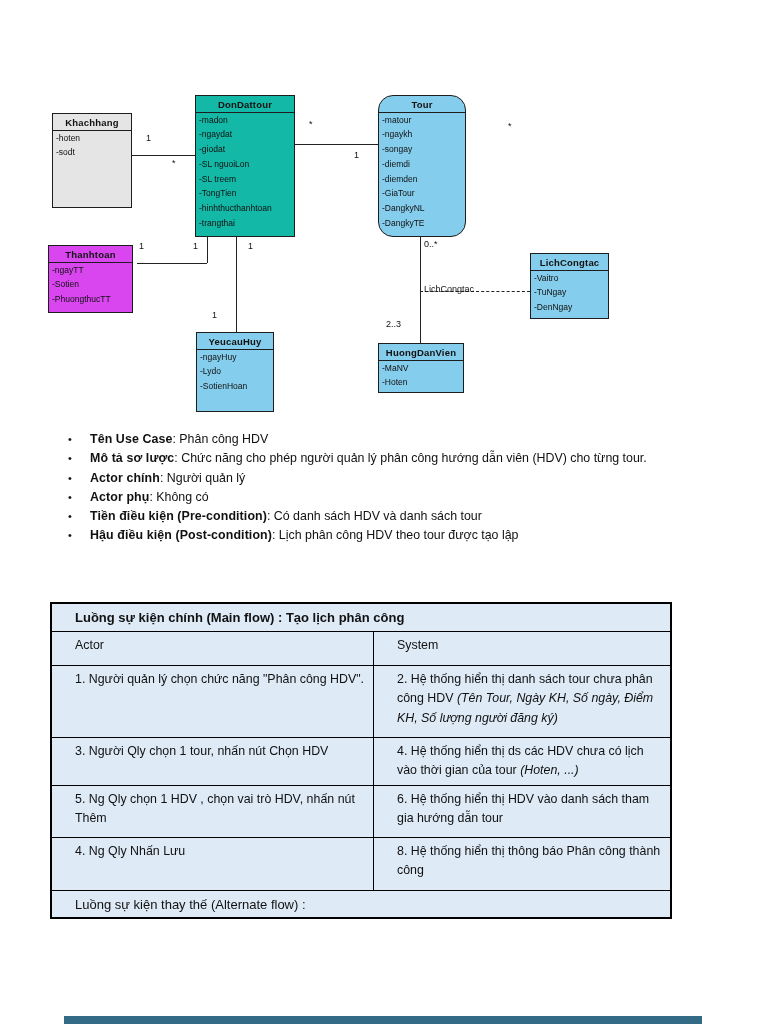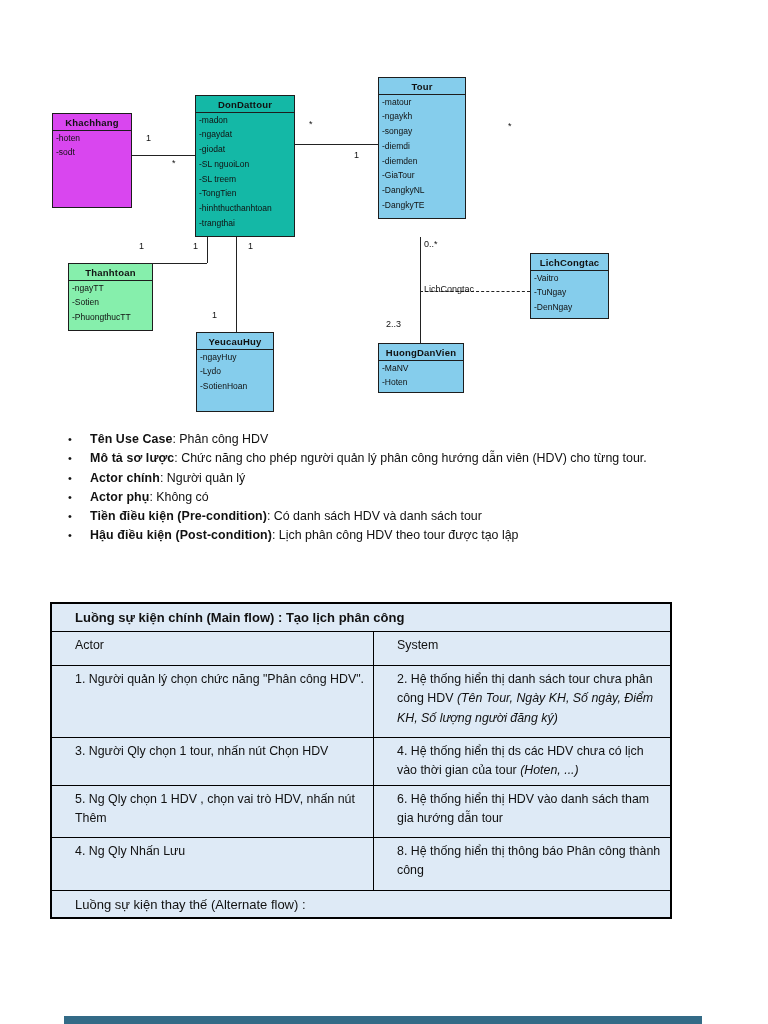--- a/index.html
+++ b/index.html
@@ -37,48 +37,48 @@
   .ital { font-style:italic; }
   
   .bottom-bar { position:absolute; left:64px; top:1016px; width:638px; height:8px; }
 </style>
 </head>
 <body>
 
 <div class="page">
 
   <div>
-      <div class="uml-class" style="left: 52px; top: 113px; width: 80px; height: 95px; background: #d946ef; border-color: rgb(29, 29, 29);">
+      <div class="uml-class" style="left: 52px; top: 113px; width: 80px; height: 95px; background: #e5e5e5; border-color: rgb(29, 29, 29);">
         <div class="uml-title">Khachhang</div>
         <div class="uml-attr">-hoten</div>
         <div class="uml-attr">-sodt</div>
       </div>
       <div class="uml-class" style="left: 195px; top: 95px; width: 100px; height: 142px; background: #14b8a6; border-color: rgb(29, 29, 29);">
         <div class="uml-title">DonDattour</div>
         <div class="uml-attr">-madon</div>
         <div class="uml-attr">-ngaydat</div>
         <div class="uml-attr">-giodat</div>
         <div class="uml-attr">-SL nguoiLon</div>
         <div class="uml-attr">-SL treem</div>
         <div class="uml-attr">-TongTien</div>
         <div class="uml-attr">-hinhthucthanhtoan</div>
         <div class="uml-attr">-trangthai</div>
       </div>
-      <div class="uml-class" style="left: 378px; top: 77px; width: 88px; height: 142px; background: rgb(133, 205, 236); border-color: rgb(29, 29, 29);">
+      <div class="uml-class" style="left: 378px; top: 95px; width: 88px; height: 142px; background: rgb(133, 205, 236); border-color: rgb(29, 29, 29); border-radius: 15px;">
         <div class="uml-title">Tour</div>
         <div class="uml-attr">-matour</div>
         <div class="uml-attr">-ngaykh</div>
         <div class="uml-attr">-songay</div>
         <div class="uml-attr">-diemdi</div>
         <div class="uml-attr">-diemden</div>
         <div class="uml-attr">-GiaTour</div>
         <div class="uml-attr">-DangkyNL</div>
         <div class="uml-attr">-DangkyTE</div>
       </div>
-      <div class="uml-class" style="left: 68px; top: 245px; width: 85px; height: 68px; background: #86efac; border-color: rgb(29, 29, 29); margin-top: 18px;">
+      <div class="uml-class" style="left: 48px; top: 245px; width: 85px; height: 68px; background: #d946ef; border-color: rgb(29, 29, 29);">
         <div class="uml-title">Thanhtoan</div>
         <div class="uml-attr">-ngayTT</div>
         <div class="uml-attr">-Sotien</div>
         <div class="uml-attr">-PhuongthucTT</div>
       </div>
       <div class="uml-class" style="left: 196px; top: 332px; width: 78px; height: 80px; background: rgb(133, 205, 236); border-color: rgb(29, 29, 29);">
         <div class="uml-title">YeucauHuy</div>
         <div class="uml-attr">-ngayHuy</div>
         <div class="uml-attr">-Lydo</div>
         <div class="uml-attr">-SotienHoan</div>

